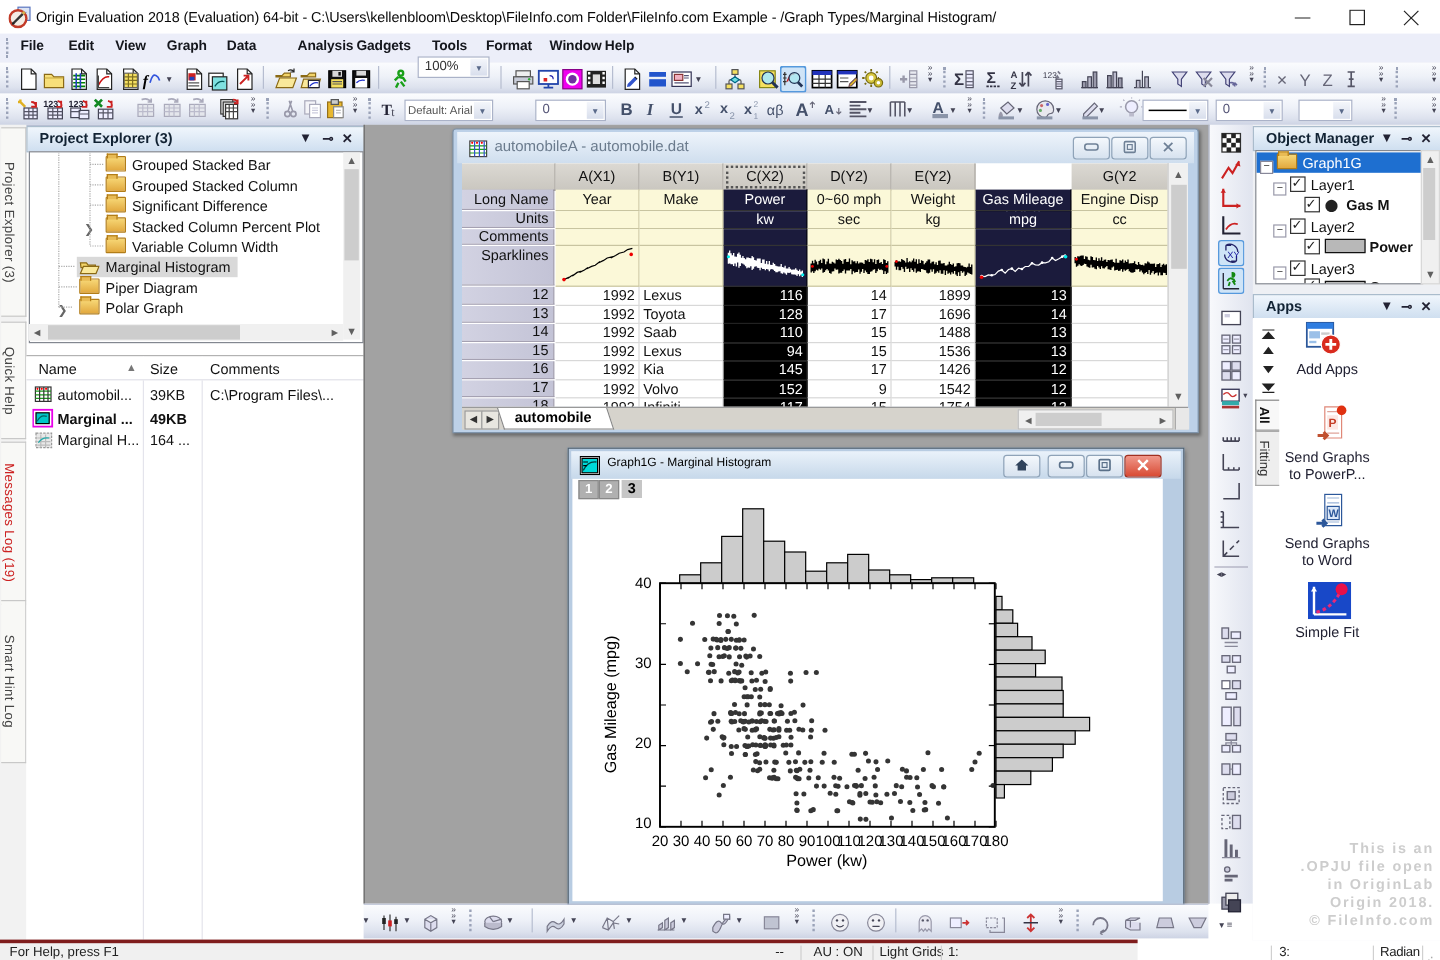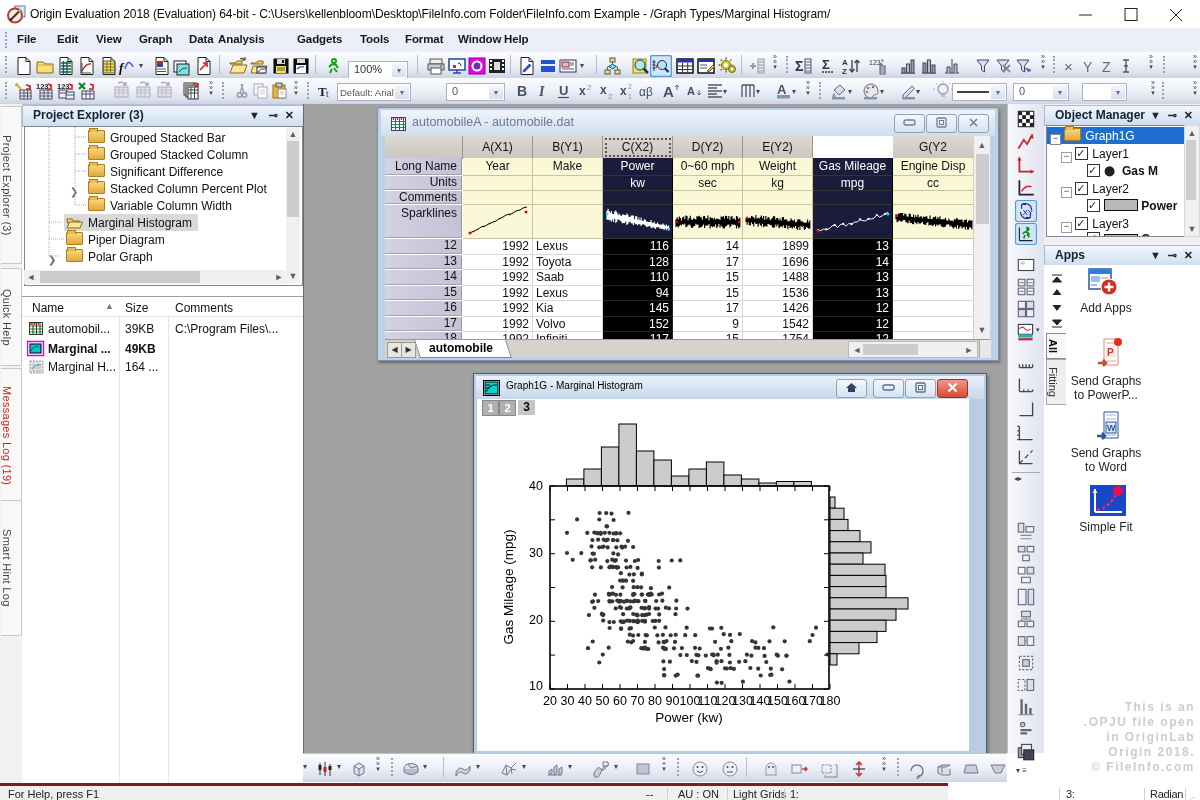--- a/index.html
+++ b/index.html
@@ -91,21 +91,21 @@
     </svg>
 </div>
 
 <div class="abs" id="menubar">
  <div class="grip" style="left:5px;top:4px;height:16px"></div>
  <span class="menuitem" style="left:17px">File</span>
  <span class="menuitem" style="left:57px">Edit</span>
  <span class="menuitem" style="left:96px">View</span>
  <span class="menuitem" style="left:139px">Graph</span>
  <span class="menuitem" style="left:189px">Data</span>
- <span class="menuitem" style="left:218px">Analysis</span>
+ <span class="menuitem" style="left:248px">Analysis</span>
  <span class="menuitem" style="left:297px">Gadgets</span>
  <span class="menuitem" style="left:360px">Tools</span>
  <span class="menuitem" style="left:405px">Format</span>
  <span class="menuitem" style="left:458px">Window</span>
  <span class="menuitem" style="left:504px">Help</span>
 </div>
 
 <div class="abs tbar" id="tbar1"></div>
 <div class="grip" style="left:5px;top:56px;height:17px"></div>
 <svg style="position:absolute;left:14px;top:56px" width="20" height="20" viewBox="0 0 20 20">
@@ -178,21 +178,21 @@
 <svg style="position:absolute;left:291px;top:56px" width="20" height="20" viewBox="0 0 20 20">
     <rect x="3" y="3" width="14" height="14" fill="#101010" stroke="#000"></rect>
     <rect x="6" y="3" width="8" height="4" fill="#d8d8d8"></rect>
     <rect x="5" y="9" width="10" height="8" fill="#fff"></rect>
     <path d="M6 13 q3-3 7-2" stroke="#2233cc" stroke-width="1.2" fill="none"></path>
   </svg>
 <div class="tsep" style="left:315px;top:55px;height:19px"></div>
 <svg style="position:absolute;left:324px;top:56px" width="20" height="20" viewBox="0 0 20 20">
     <path d="M10 3 a2 2 0 1 1 0 4 a2 2 0 0 1 0-4 M8 8 l4 1 2 3 m-6-4 l-3 3 m3 2 l-2 4 m4-5 l3 4" stroke="#18a018" stroke-width="2" fill="none"></path>
   </svg>
-<div class="combo" style="left:348px;top:61px;width:58px;height:16px;">
+<div class="combo" style="left:348px;top:47px;width:58px;height:16px;">
     <span style="position:absolute;left:5px;top:1px;color:#333">100%</span>
     <span class="da">▾</span>
   </div>
 <div class="tsep" style="left:417px;top:55px;height:19px"></div>
 <svg style="position:absolute;left:426px;top:56px" width="20" height="20" viewBox="0 0 20 20">
     <rect x="4" y="3" width="12" height="5" fill="#eee" stroke="#555"></rect>
     <rect x="2" y="8" width="16" height="6" fill="#c8ccd8" stroke="#555"></rect>
     <rect x="5" y="12" width="10" height="6" fill="#fff" stroke="#555"></rect>
     <circle cx="15" cy="10" r="1" fill="#3a3"></circle>
   </svg>

